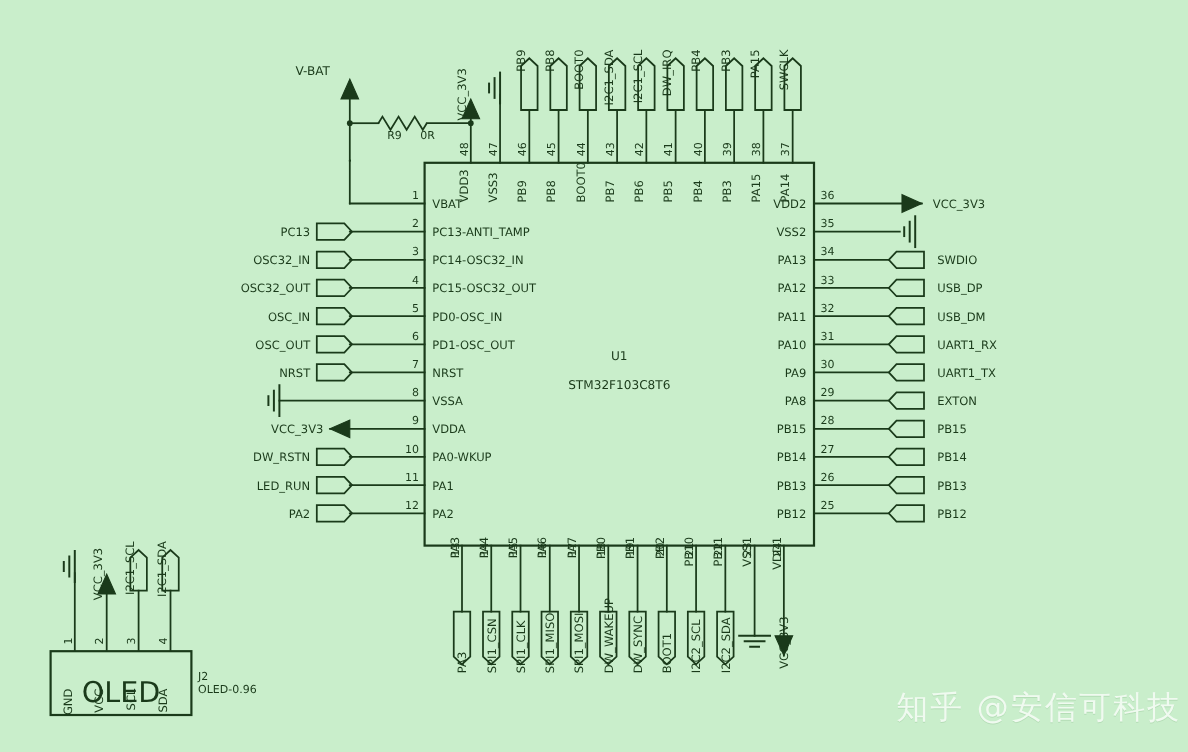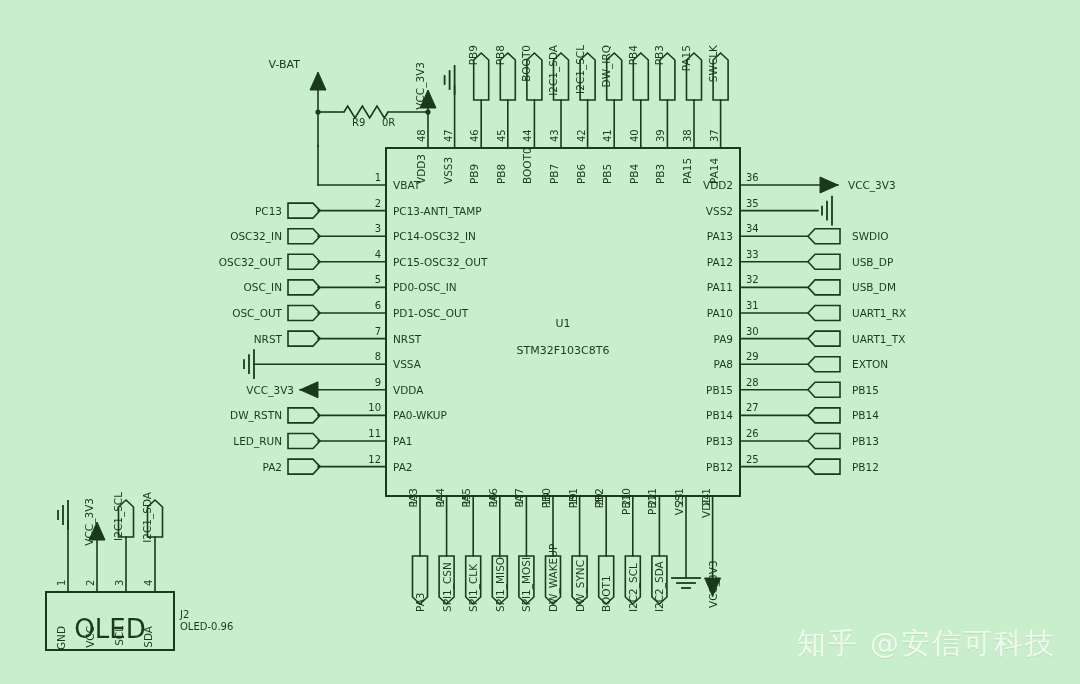--- a/index.html
+++ b/index.html
@@ -5,21 +5,21 @@
   html,body{margin:0;padding:0;}
   body{
     width:1080px;height:684px;overflow:hidden;
     background:#c9eecb;
     font-family:"DejaVu Sans","Liberation Sans",sans-serif;
     position:relative;
   }
   #sheet{position:absolute;inset:0;}
   svg{display:block;}
   .wm{
-    position:absolute;right:24px;bottom:20px;
+    position:absolute;right:6px;bottom:20px;
     font-size:29px;color:#ffffff;opacity:.72;
     font-family:"DejaVu Sans","Liberation Sans",sans-serif;
     letter-spacing:2px;white-space:nowrap;
     text-shadow:0 1px 0 rgba(120,170,120,.35);
     pointer-events:none;
   }
 </style>
 </head>
 <body>
 

